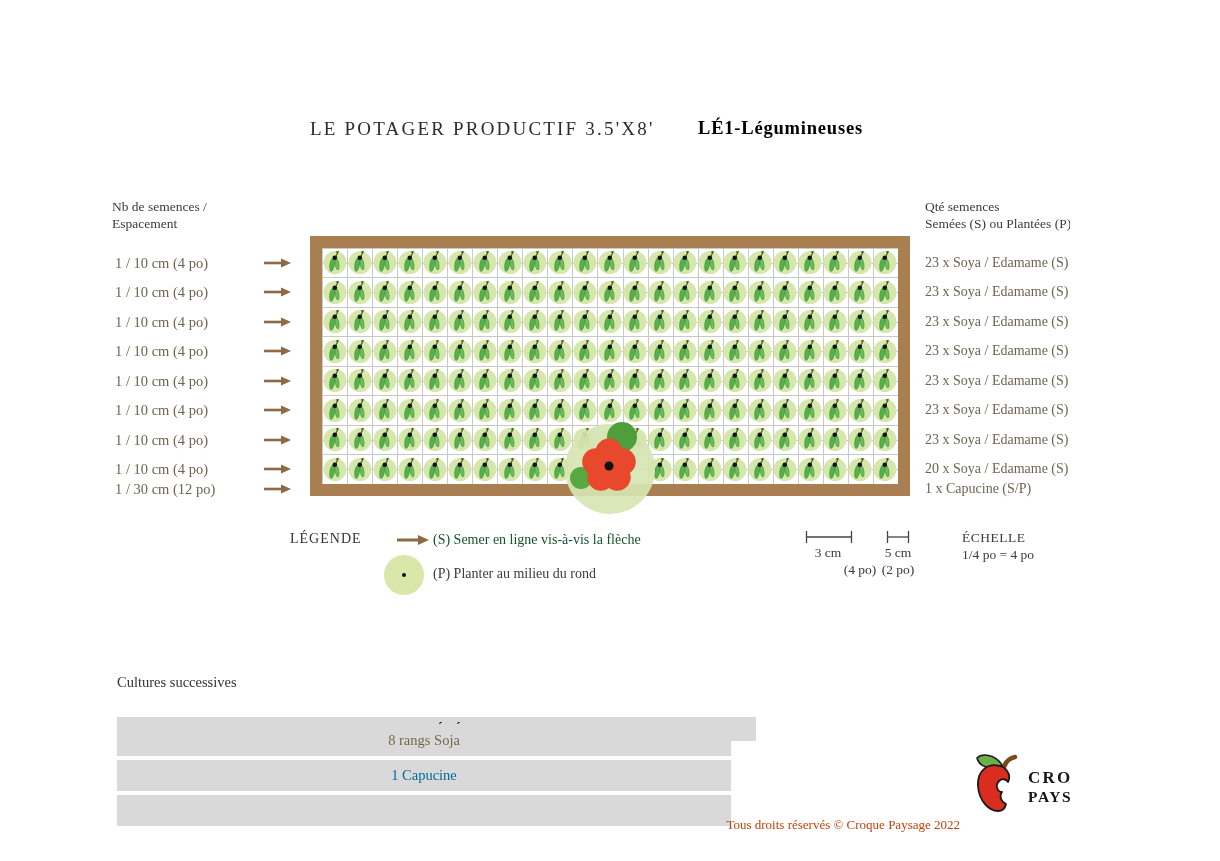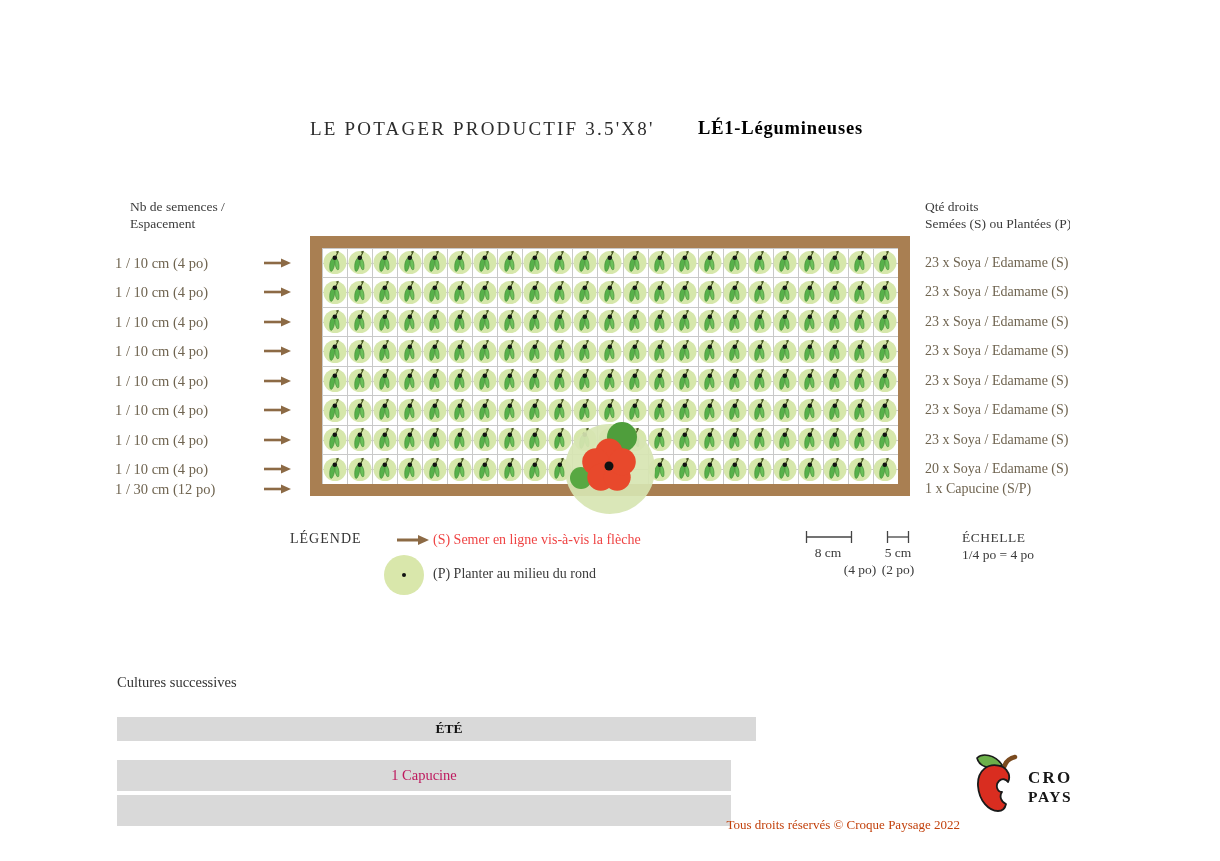--- a/index.html
+++ b/index.html
@@ -6,21 +6,21 @@
   .page{
     position:relative;width:1070px;height:861px;background:#fff;overflow:hidden;
     font-family:Liberation Serif, serif;color:#3b3b3b;margin-top:28px;
   }
   .abs{position:absolute;}
   
   .title-main{left:310px;top:90px;font-size:19px;letter-spacing:2.2px;color:#2d2d2d;white-space:nowrap;}
   .title-code{left:698px;top:90px;font-size:18.5px;font-weight:700;letter-spacing:.8px;color:#000;white-space:nowrap;text-align:right;}
   
   .col-header{font-size:13.5px;line-height:17px;color:#3b3b3b;white-space:nowrap;}
-  .left-header{left:130px;top:170px;}
+  .left-header{left:112px;top:170px;}
   .right-header{left:925px;top:170px;}
   
   .row-spacing{position:absolute;left:115px;height:20px;line-height:20px;font-size:14.5px;color:#6f6450;white-space:nowrap;}
   .row-qty{position:absolute;left:925px;height:20px;line-height:20px;font-size:14px;color:#6f6450;white-space:nowrap;}
   .row-arrow{position:absolute;left:264px;width:27px;height:10px;}
   
   .bed{
     left:310px;top:208px;width:600px;height:260px;box-sizing:border-box;
     border:12px solid #a97f52;background:#fff;
   }
@@ -28,40 +28,40 @@
     position:absolute;left:0;top:0;width:576px;height:236px;
     background-image:
       repeating-linear-gradient(to right,#c9c9c9 0,#c9c9c9 1px,transparent 1px,transparent 25.043px),
       repeating-linear-gradient(to bottom,#c9c9c9 0,#c9c9c9 1px,transparent 1px,transparent 14.75px);
   }
   .plant-icon{position:absolute;width:26px;height:28px;}
   .capucine{position:absolute;left:233px;top:166px;width:110px;height:110px;z-index:3;}
   
   .legend-title{left:290px;top:503px;font-size:14px;letter-spacing:1px;color:#333;}
   .legend-arrow{left:397px;top:506px;width:32px;height:12px;}
-  .legend-sow{left:433px;top:504px;font-size:14px;color:#ef4444;white-space:nowrap;text-align:right;}
+  .legend-sow{left:433px;top:504px;font-size:14px;color:#14532d;white-space:nowrap;text-align:right;}
   .legend-circle{left:384px;top:527px;width:40px;height:40px;border-radius:50%;background:#d9e7ab;}
   .legend-dot{position:absolute;left:18px;top:18px;width:4px;height:4px;border-radius:50%;background:#111;}
   .legend-plant{left:433px;top:538px;font-size:14px;color:#3b3b3b;white-space:nowrap;}
   
   .scale-glyph-10{left:805px;top:502px;}
   .scale-glyph-5{left:886px;top:502px;}
   .scale-text{font-size:13.5px;color:#3b3b3b;text-align:center;white-space:nowrap;}
   .s10a{left:798px;top:517px;width:60px;}
   .s10b{left:830px;top:534px;width:60px;}
   .s5a{left:873px;top:517px;width:50px;}
   .s5b{left:873px;top:534px;width:50px;}
   .echelle-title{left:962px;top:502px;font-size:13.5px;letter-spacing:.5px;color:#3b3b3b;}
   .echelle-ratio{left:962px;top:519px;font-size:13.5px;color:#3b3b3b;}
   
   .table-title{left:117px;top:646px;font-size:14.5px;color:#333;}
   .t-row{position:absolute;left:117px;width:614px;background:#d9d9d9;text-align:center;}
   .t-header{top:689px;height:24px;line-height:24px;font-size:13.5px;font-weight:700;color:#111;padding-left:25px;}
   .t-r1{top:697px;height:31px;line-height:31px;font-size:14.5px;color:#75684e;}
-  .t-r2{top:732px;height:31px;line-height:31px;font-size:14.5px;color:#be185d;}
+  .t-r2{top:732px;height:31px;line-height:31px;font-size:14.5px;color:#0369a1;}
   .t-r3{top:767px;height:31px;line-height:31px;font-size:14.5px;color:#75684e;}
   
   .logo-apple{left:974px;top:724px;width:54px;height:62px;}
   .logo-text{left:1028px;top:740px;color:#161616;line-height:1.15;}
   .logo-line1{font-size:17px;font-weight:700;letter-spacing:2.2px;}
   .logo-line2{font-size:15.5px;font-weight:700;letter-spacing:1.6px;}
   .footer-note{right:110px;top:789px;font-size:13px;color:#c2410c;white-space:nowrap;}
 </style>
 </head>
 <body>
@@ -69,21 +69,21 @@
 <div class="page">
 
   <div class="abs title-main">LE POTAGER PRODUCTIF 3.5'X8'</div>
   <div class="abs title-code">LÉ1-Légumineuses</div>
 
   <div class="abs col-header left-header">
     <div>Nb de semences /</div>
     <div>Espacement</div>
   </div>
   <div class="abs col-header right-header">
-    <div>Qté droits</div>
+    <div>Qté semences</div>
     <div>Semées (S) ou Plantées (P)</div>
   </div>
 
   <div id="rows-layer">
       <div class="row-spacing" style="top: 224.75px;">1 / 10 cm (4 po)</div>
       <svg class="row-arrow" viewBox="0 0 27 10" style="top: 229.75px;">
         <line x1="0" y1="5" x2="18" y2="5" stroke="#8c6a45" stroke-width="2.6"></line>
         <polygon points="17,0.5 27,5 17,9.5" fill="#8c6a45"></polygon>
       </svg>
       <div class="row-qty" style="top: 224.75px;">23 x Soya / Edamame (S)</div>
@@ -1435,29 +1435,30 @@
   <svg class="abs scale-glyph-10" width="48" height="14" viewBox="0 0 48 14">
     <line x1="1" y1="7" x2="47" y2="7" stroke="#444" stroke-width="1.3"></line>
     <line x1="1.5" y1="1" x2="1.5" y2="13" stroke="#444" stroke-width="1.3"></line>
     <line x1="46.5" y1="1" x2="46.5" y2="13" stroke="#444" stroke-width="1.3"></line>
   </svg>
   <svg class="abs scale-glyph-5" width="24" height="14" viewBox="0 0 24 14">
     <line x1="1" y1="7" x2="23" y2="7" stroke="#444" stroke-width="1.3"></line>
     <line x1="1.5" y1="1" x2="1.5" y2="13" stroke="#444" stroke-width="1.3"></line>
     <line x1="22.5" y1="1" x2="22.5" y2="13" stroke="#444" stroke-width="1.3"></line>
   </svg>
-  <div class="abs scale-text s10a">8 cm</div>
+  <div class="abs scale-text s10a">3 cm</div>
   <div class="abs scale-text s10b">(4 po)</div>
   <div class="abs scale-text s5a">5 cm</div>
   <div class="abs scale-text s5b">(2 po)</div>
   <div class="abs echelle-title">ÉCHELLE</div>
   <div class="abs echelle-ratio">1/4 po = 4 po</div>
 
   <div class="abs table-title">Cultures successives</div>
   <div class="t-row t-header">ÉTÉ</div>
+  <div class="t-row t-r1">8 rangs Soja</div>
   <div class="t-row t-r2">1 Capucine</div>
   <div class="t-row t-r3"></div>
 
   <svg class="abs logo-apple" viewBox="0 0 54 62">
     <path d="M30,15 C32,9 36,6 41,5" stroke="#7a4a1e" stroke-width="4.5" fill="none" stroke-linecap="round"></path>
     <path d="M28,13 C21,2 8,1 3,6 C5,15 18,19 28,13 Z" fill="#6cb04a" stroke="#1a1a1a" stroke-width="1.6"></path>
     <path d="M29,15
              C14,9 3,19 4,34
              C5,49 15,59 24,59
              C28,59 31,57 32,52

